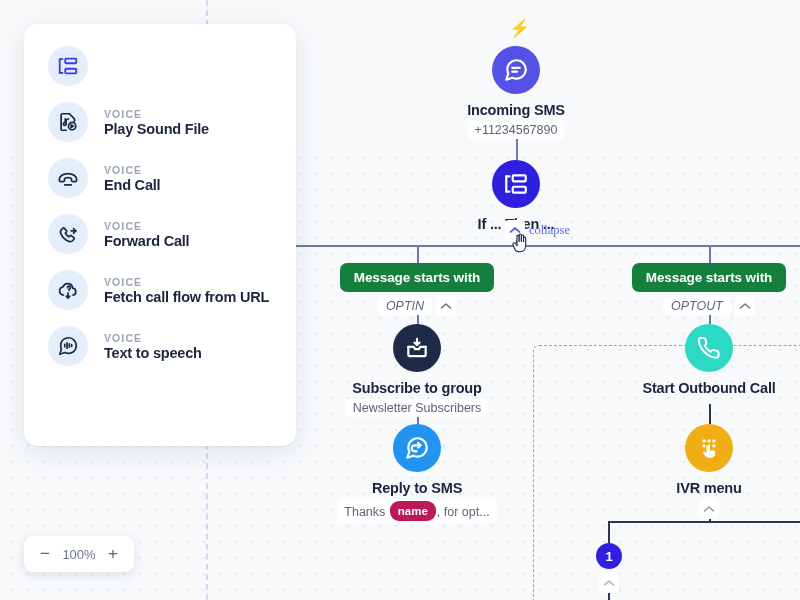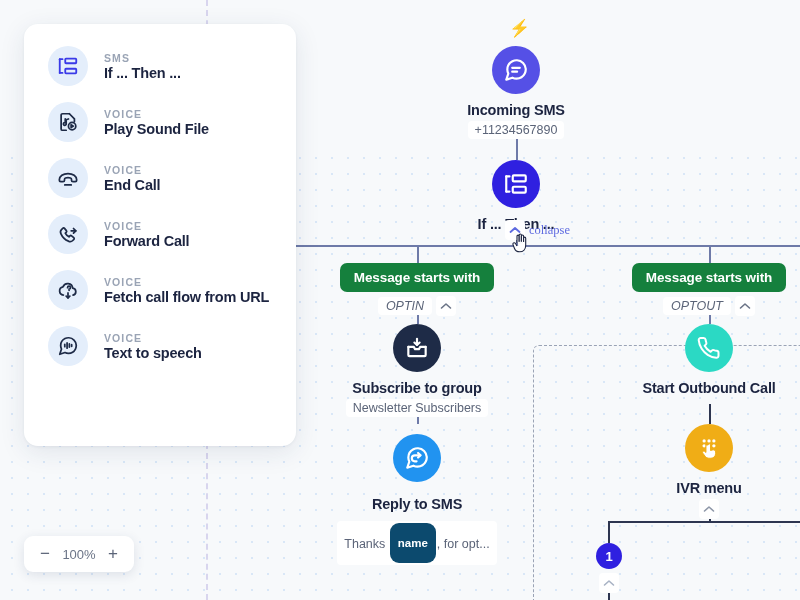--- a/index.html
+++ b/index.html
@@ -97,23 +97,23 @@
   .branch-sub-row { display: flex; align-items: center; gap: 4px; margin-top: 4px; font-style: italic; }
   .branch-val {
     font-size: 12.5px; color: #5b6478;
     background: #ffffff; border-radius: 4px; padding: 2px 8px;
     white-space: nowrap;
   }
 
   
   .token {
     display: inline-block;
-    background: #0c4a6e; color: #fff;
+    background: #be185d; color: #fff;
     font-size: 11.5px; font-weight: bold;
-    border-radius: 9px; padding: 14px 8px;
+    border-radius: 9px; padding: 4px 8px;
     margin: 0 1px; vertical-align: 1px;
   }
 
   
   .collapse-ctl {
     position: absolute;
     display: flex; align-items: center; gap: 4px;
     cursor: grab;
   }
   .collapse-ctl .chip-btn { background: #ffffff; }
@@ -291,21 +291,21 @@
         <path d="M12 3.5v5.5"></path>
           <path d="M9.6 7l2.4 2.3L14.4 7"></path>
       </svg>
     </div>
     <div class="node-title">Subscribe to group</div>
     <div class="node-sub-row">
       <div class="node-sub">Newsletter Subscribers</div>
     </div>
   </div>
 
-  <div class="node" style="left:417px; top:434px;gap:6px;">
+  <div class="node" style="left:417px; top:424px;">
     <div class="node-circle" style="background:#2193f0;">
       <svg width="26" height="26" viewBox="0 0 24 24" fill="none" stroke="#ffffff" stroke-width="2" stroke-linecap="round" stroke-linejoin="round">
         <path d="M21 11.5a8.38 8.38 0 0 1-.9 3.8 8.5 8.5 0 0 1-7.6 4.7 8.38 8.38 0 0 1-3.8-.9L3 21l1.9-5.7a8.38 8.38 0 0 1-.9-3.8 8.5 8.5 0 0 1 4.7-7.6 8.38 8.38 0 0 1 3.8-.9h.5a8.48 8.48 0 0 1 8 8v.5z"></path>
         <path d="M15 9.5H10a2.8 2.8 0 0 0 0 5.6h1.6"></path>
         <path d="M13 7.4l2.3 2.1-2.3 2.1"></path>
       </svg>
     </div>
     <div class="node-title">Reply to SMS</div>
     <div class="node-sub-row">
       <div class="node-sub"><span>Thanks </span><span class="token">name</span><span>, for opt...</span></div>
@@ -357,24 +357,20 @@
       <div class="sb-item">
         <div class="sb-icon">
           <svg width="22" height="22" viewBox="0 0 24 24" fill="none" stroke="#3a3ae8" stroke-width="2" stroke-linecap="round" stroke-linejoin="round">
             <path d="M3 4.5v15"></path>
               <path d="M3 4.5h3"></path>
               <path d="M3 19.5h3"></path>
             <rect x="9" y="4" width="12" height="5" rx="0.8"></rect>
             <rect x="9" y="15" width="12" height="5" rx="0.8"></rect>
           </svg>
         </div>
-        <div>
-          <div class="sb-kind">SMS</div>
-          <div class="sb-name">If ... Then ...</div>
-        </div>
       </div>
 
       <div class="sb-item">
         <div class="sb-icon">
           <svg width="22" height="22" viewBox="0 0 24 24" fill="none" stroke="#1e2b47" stroke-width="1.9" stroke-linecap="round" stroke-linejoin="round">
             <path d="M13.5 3H6a1.5 1.5 0 0 0-1.5 1.5v15A1.5 1.5 0 0 0 6 21h4"></path>
             <path d="M13.5 3 19 8.5v3"></path>
             <path d="M9 8.5v4.2a1.5 1.5 0 1 0 1 1.4V9.5l2.5-.8"></path>
             <circle cx="16.5" cy="16.5" r="4"></circle>
             <path d="M15.4 14.9l2.4 1.6-2.4 1.6z" fill="#1e2b47"></path>

